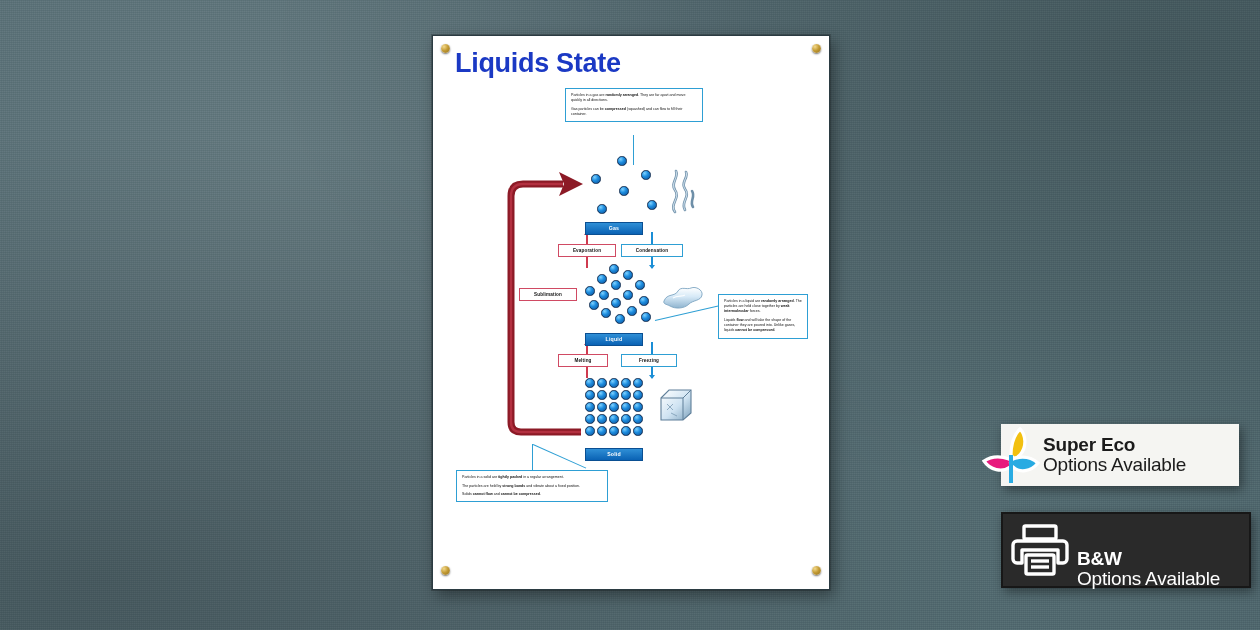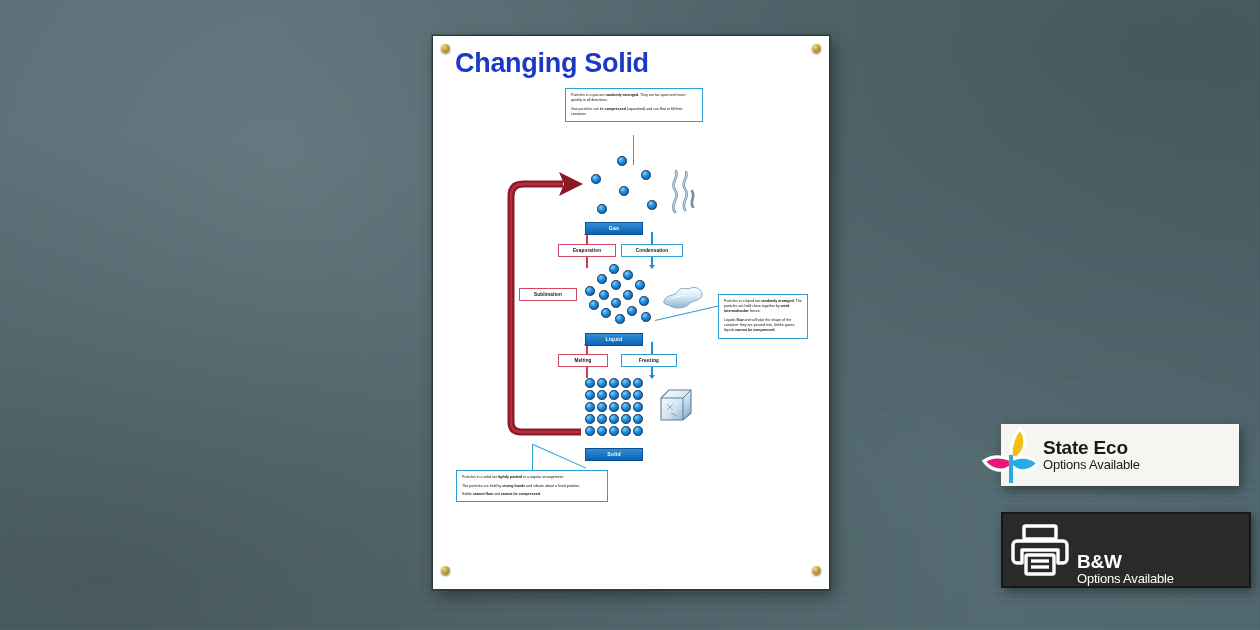--- a/index.html
+++ b/index.html
@@ -182,35 +182,35 @@
     left: 1001px; top: 512px; width: 250px; height: 76px;
     background: #2a2a2a; border: 2px solid #171717;
   }
   .badge-icon { flex: 0 0 auto; display: flex; align-items: center; justify-content: center; }
   #badge-eco .badge-icon { width: 64px; margin-left: -22px; }
   #badge-bw  .badge-icon { width: 74px; }
   .badge-text { line-height: 1.06; }
   #badge-eco .badge-text { color: #1b1b1b; }
   #badge-bw  .badge-text { color: #ffffff; margin-top: 38px; }
   .badge-l1 { font-size: 19px; font-weight: bold; letter-spacing: -.2px; }
-  .badge-l2 { font-size: 13px; font-weight: normal; letter-spacing: -.2px; }
+  .badge-l2 { font-size: 19px; font-weight: normal; letter-spacing: -.2px; }
 </style>
 </head>
 <body>
 
 <div id="board"></div>
 
 <div id="poster">
 
   <span class="pin tl"></span>
   <span class="pin tr"></span>
   <span class="pin bl"></span>
   <span class="pin br"></span>
 
-  <div id="poster-title">Changing Solid</div>
+  <div id="poster-title">Liquids State</div>
 
   <div class="leader" style="left:200px; top:99px; width:1.3px; height:30px;"></div>
   <div class="leader" style="left:222px; top:284px; width:66px; height:1.3px; transform:rotate(-13deg); transform-origin:left center;"></div>
   <div class="leader" style="left:100px; top:408px; width:58px; height:1.3px; transform:rotate(24deg); transform-origin:left center;"></div>
   <div class="leader" style="left:99px; top:408px; width:1.3px; height:28px;"></div>
 
   <div class="callout" id="callout-gas">
     <p>
       <span>Particles in a gas are </span><b>randomly arranged</b><span>. They are far apart and move quickly in all directions.</span>
     </p>
@@ -378,21 +378,21 @@
     <svg width="62" height="60" viewBox="0 0 62 60">
       <g stroke="#ffffff" stroke-width="3.2">
         <path d="M31 30 C 31 16 36 8 40 4 C 46 10 47 22 40 30 C 36 34 33 34 31 30 Z" fill="#f2c010"></path>
         <path d="M29 34 C 18 30 10 32 4 36 C 10 45 22 48 30 42 C 34 39 33 36 29 34 Z" fill="#e8197d"></path>
         <path d="M33 34 C 44 30 52 33 58 38 C 51 47 39 48 33 42 C 29 39 30 36 33 34 Z" fill="#29abe2"></path>
       </g>
       <path d="M31 30 L 31 58" stroke="#29abe2" stroke-width="4" fill="none"></path>
     </svg>
   </div>
   <div class="badge-text">
-    <div class="badge-l1">State Eco</div>
+    <div class="badge-l1">Super Eco</div>
     <div class="badge-l2">Options Available</div>
   </div>
 </div>
 
 <div class="badge" id="badge-bw">
   <div class="badge-icon">
     <svg width="62" height="56" viewBox="0 0 62 56">
       <g stroke="#ffffff" stroke-width="3.4" fill="none" stroke-linejoin="round">
         <rect x="15" y="4" width="32" height="13" rx="1.5"></rect>
         <path d="M8 19 h46 a4 4 0 0 1 4 4 v14 a4 4 0 0 1 -4 4 h-5 v-13 h-36 v13 h-5 a4 4 0 0 1 -4 -4 v-14 a4 4 0 0 1 4 -4 z"></path>

